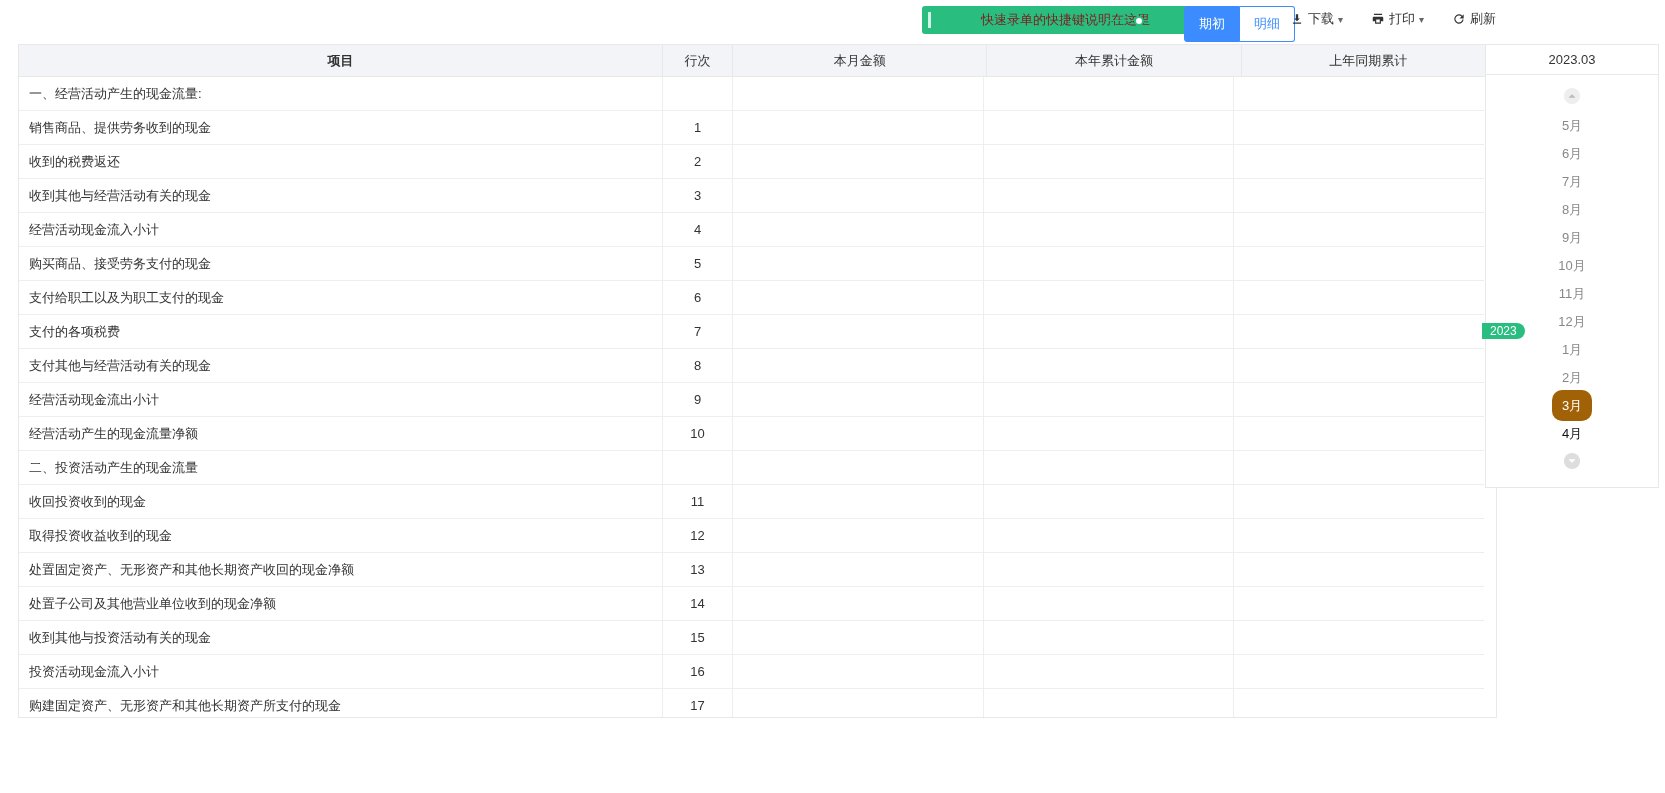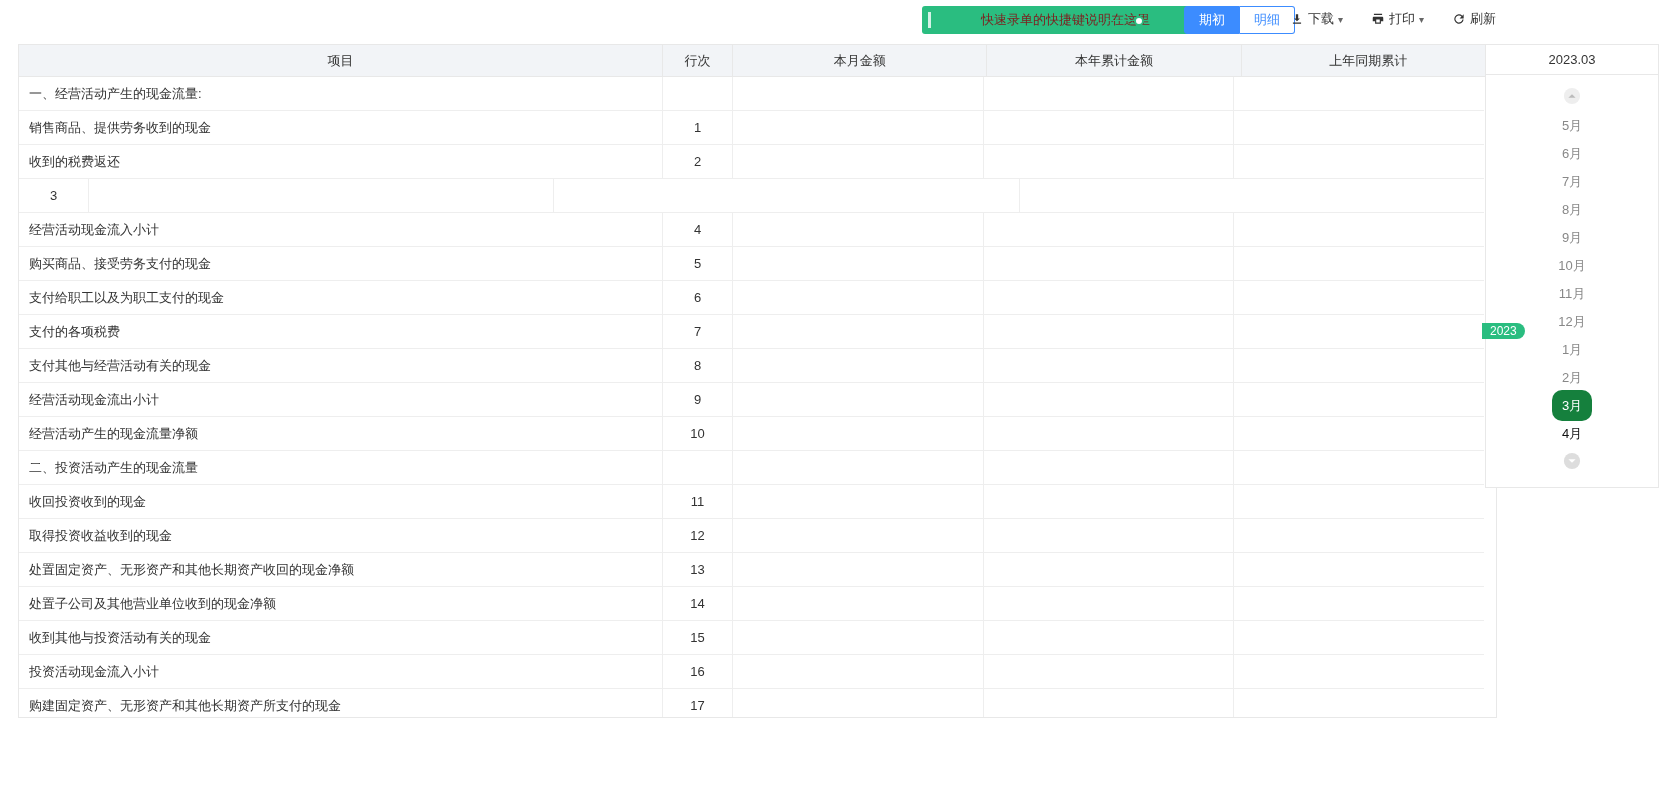--- a/index.html
+++ b/index.html
@@ -8,35 +8,35 @@
 
   
   .toolbar { position:absolute; top:0; left:0; right:0; height:40px; display:flex; align-items:center; justify-content:flex-end; padding-right:180px; }
   .tip-box { position:absolute; left:922px; top:6px; height:28px; background:#2abd80; color:#7f1d1d; border-radius:3px; display:flex; align-items:center; padding:0 8px 0 6px; font-size:13px;gap:44px; }
   .tip-box .bar { width:3px; height:16px; background:rgba(255,255,255,0.8); margin-right:6px; }
   .tip-box .close { margin-left:8px; font-size:14px; cursor:pointer; line-height:1; }
   .tip-line { position:absolute; left:1106px; top:20px; width:28px; height:1px; background:#2abd80; }
   .tip-dot  { position:absolute; left:1134px; top:16px; width:10px; height:10px; border:2px solid #2abd80; background:#fff; border-radius:50%; }
 
   .btn-grp { position:absolute; left:1184px; top:6px; display:flex; }
-  .btn { height:28px; padding:0 14px; font-size:13px; display:flex; align-items:center; border:1px solid #3c8cff; cursor:pointer; }
+  .btn { height:36px; padding:0 14px; font-size:13px; display:flex; align-items:center; border:1px solid #3c8cff; cursor:pointer; }
   .btn.primary { background:#3c8cff; color:#fff; border-radius:3px 0 0 3px; }
   .btn.outline { background:#fff; color:#3c8cff; border-left:none; border-radius:0 3px 3px 0; }
 
   .act { display:inline-flex; align-items:center; margin-left:28px; color:#333; cursor:pointer; font-size:13px; }
   .act svg { width:14px; height:14px; margin-right:4px; }
   .act .caret { font-size:10px; margin-left:4px; color:#666; }
   .actions { position:absolute; left:1290px; top:10px; display:flex; align-items:center;text-align:right; }
 
   
   .table-wrap { position:absolute; left:18px; top:44px; right:168px; bottom:75px; border:1px solid #e8e8e8; }
   .thead { display:flex; background:#f2f4f7; height:32px; border-bottom:1px solid #e8e8e8; position:relative; }
   .th { display:flex; align-items:center; justify-content:center; font-size:13px; color:#333; border-right:1px solid #e8e8e8; }
   .th:last-child { border-right:none; }
-  .th.item { flex:0 0 644px; }
+  .th.item { flex:0 0 644px;font-weight:bold; }
   .th.row  { flex:0 0 70px;  }
   .th.amt  { flex:1 1 0; }
 
   .tbody { position:absolute; top:32px; left:0; right:12px; bottom:0; overflow-y:auto; }
   .tr { display:flex; height:34px; border-bottom:1px solid #eee; align-items:center; }
   .td { font-size:13px; border-right:1px solid #eee; height:100%; display:flex; align-items:center; }
   .td:last-child { border-right:none; }
   .td.item { flex:0 0 644px; padding-left:10px; }
   .td.row  { flex:0 0 70px;  justify-content:center; color:#333; }
   .td.amt  { flex:1 1 0; padding-right:18px; justify-content:flex-end; color:#3c8cff; }
@@ -50,21 +50,21 @@
   .thead-chevron { position:absolute; right:-14px; top:0; width:14px; height:32px; background:#f2f4f7; display:flex; align-items:center; justify-content:center; cursor:pointer; }
   .thead-chevron svg { width:8px; height:12px; color:#999; }
 
   
   .period-panel { position:absolute; right:6px; top:44px; width:174px; border:1px solid #e8e8e8; background:#fff; }
   .period-head { height:30px; display:flex; align-items:center; justify-content:center; border-bottom:1px solid #e8e8e8; font-size:13px; color:#333; }
   .period-body { position:relative; padding:8px 0 10px 0; }
   .period-item { text-align:center; font-size:13px; color:#888; padding:5px 0; cursor:pointer; }
   .period-item.black { color:#111; }
   .period-item.active { }
-  .period-item.active span { background:#15803d; color:#fff; border-radius:10px; padding:8px 10px; }
+  .period-item.active span { background:#a16207; color:#fff; border-radius:10px; padding:8px 10px; }
   .year-badge { position:absolute; left:-4px; background:#2abd80; color:#fff; font-size:12px; padding:1px 8px; border-radius:0 10px 10px 0; }
   .per-arrow { text-align:center; padding:4px 0; }
   .per-arrow svg { width:18px; height:18px; }
   .per-arrow.top svg circle { fill:#eee; }
   .per-arrow.bot svg circle { fill:#ddd; }
   .per-arrow.top svg path { fill:#bbb; }
   .per-arrow svg path { fill:#fff; }
 
 </style>
 </head>
@@ -137,20 +137,21 @@
         <div class="td amt"></div>
       </div>
       <div class="tr">
         <div class="td item">收到的税费返还</div>
         <div class="td row">2</div>
         <div class="td amt"></div>
         <div class="td amt"></div>
         <div class="td amt"></div>
       </div>
       <div class="tr">
+        <div class="td item">收到其他与经营活动有关的现金</div>
         <div class="td row">3</div>
         <div class="td amt"></div>
         <div class="td amt"></div>
         <div class="td amt"></div>
       </div>
       <div class="tr">
         <div class="td item">经营活动现金流入小计</div>
         <div class="td row">4</div>
         <div class="td amt"></div>
         <div class="td amt"></div>

